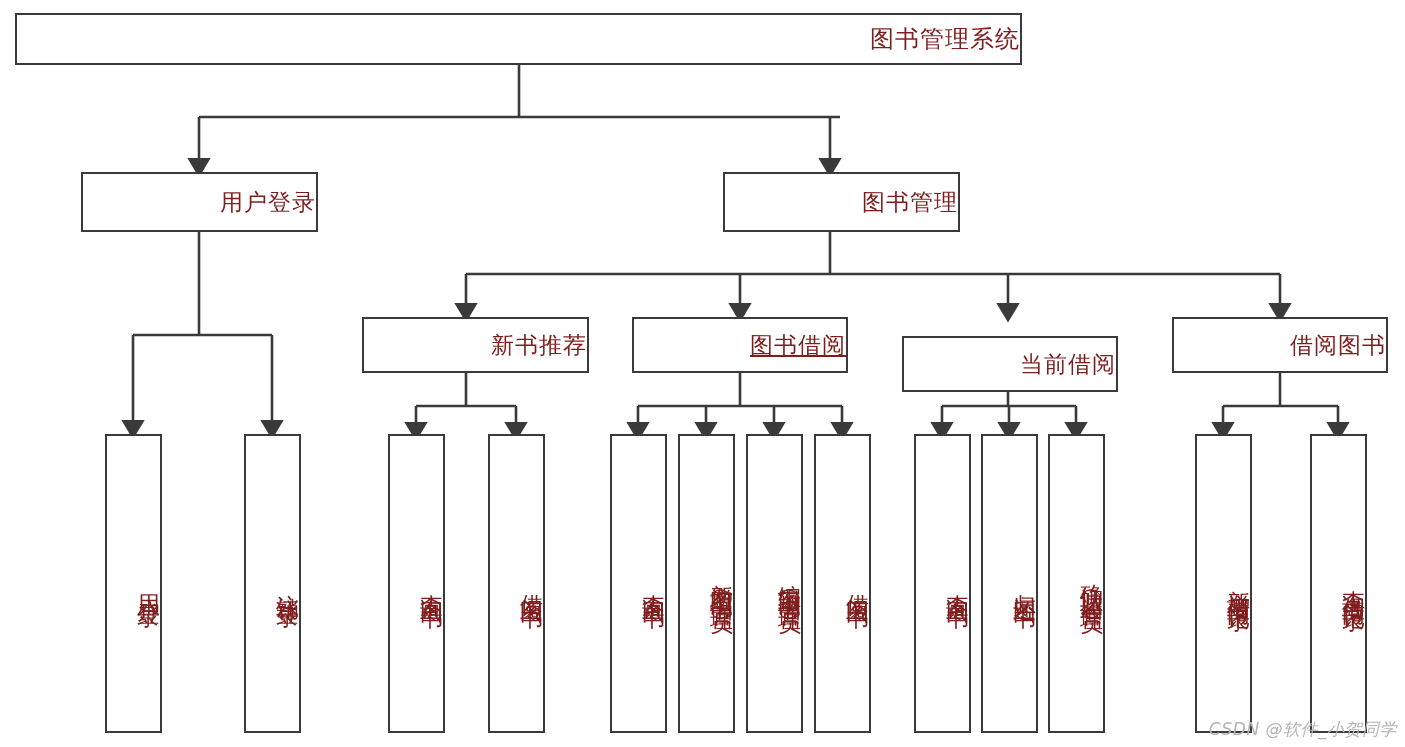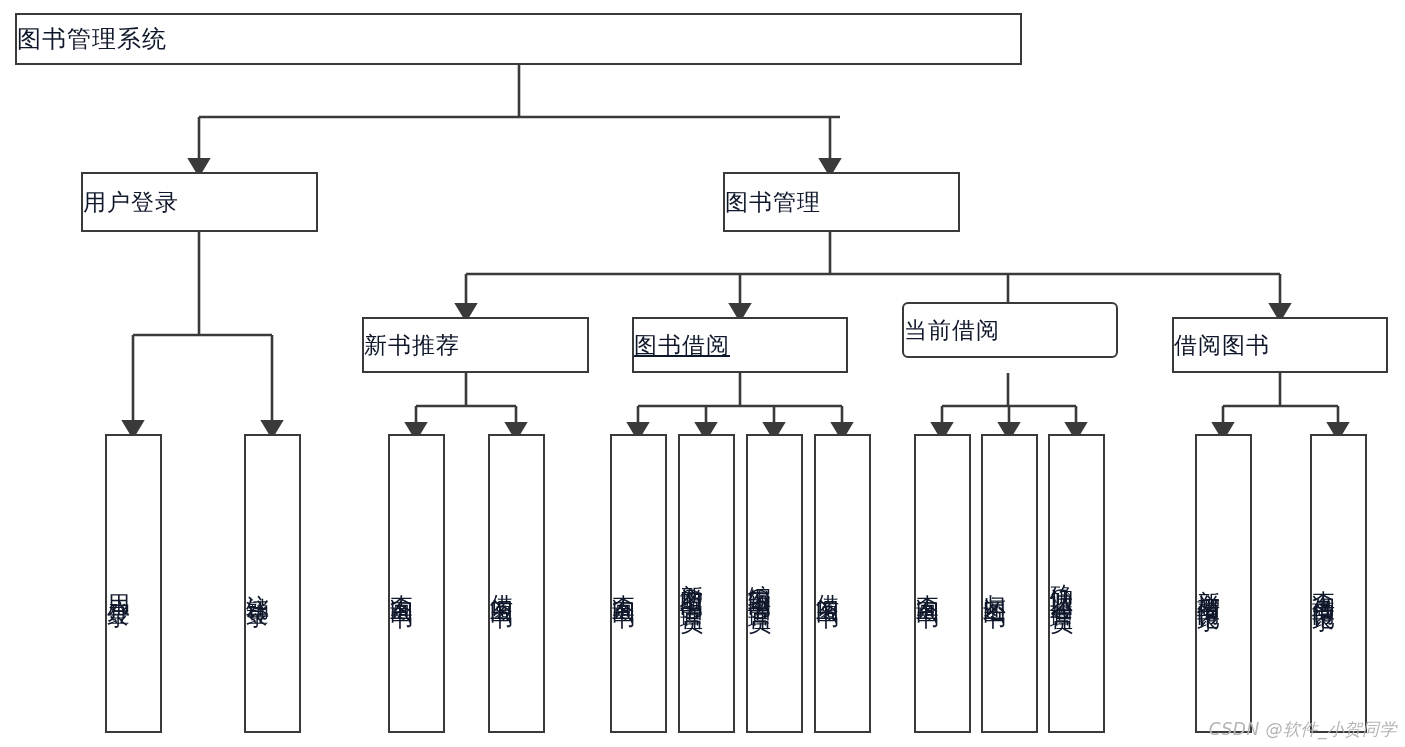--- a/index.html
+++ b/index.html
@@ -26,22 +26,22 @@
     height: 747px;
     pointer-events: none;
   }
   .node {
     position: absolute;
     box-sizing: border-box;
     border: 2px solid #3a3a3a;
     background: #ffffff;
     display: flex;
     align-items: center;
-    justify-content: flex-start;
-    color: #0f172a;
+    justify-content: flex-end;
+    color: #7f1d1d;
   }
   .node.horiz {
     font-size: 23px;
     letter-spacing: 1px;
   }
   .node.vert {
     font-size: 23px;
   }
   .node.vert .vlabel {
     writing-mode: vertical-rl;
@@ -130,21 +130,21 @@
   <div class="node horiz" style="left:711px; top:172px; width:237px; height:60px;margin-left:12px;">
     <span>图书管理</span>
   </div>
 
   <div class="node horiz" style="left:362px; top:317px; width:227px; height:56px;">
     <span>新书推荐</span>
   </div>
   <div class="node horiz" style="left:632px; top:317px; width:216px; height:56px;text-decoration:underline;">
     <span>图书借阅</span>
   </div>
-  <div class="node horiz" style="left:902px; top:302px; width:216px; height:56px;border-radius:6px;">
+  <div class="node horiz" style="left:902px; top:336px; width:216px; height:56px;">
     <span>当前借阅</span>
   </div>
   <div class="node horiz" style="left:1172px; top:317px; width:216px; height:56px;">
     <span>借阅图书</span>
   </div>
 
   <div class="node vert" style="left:105px; top:434px; width:57px; height:299px;">
     <span class="vlabel">用户登录</span>
   </div>
   <div class="node vert" style="left:244px; top:434px; width:57px; height:299px;">

